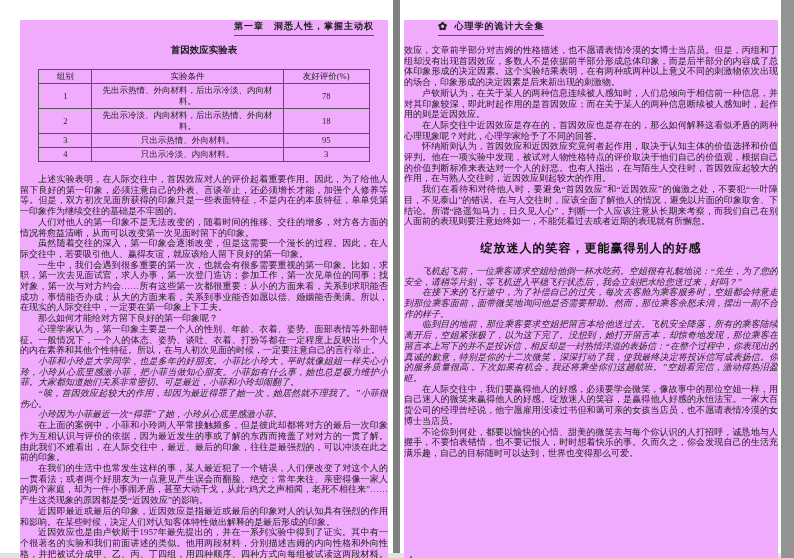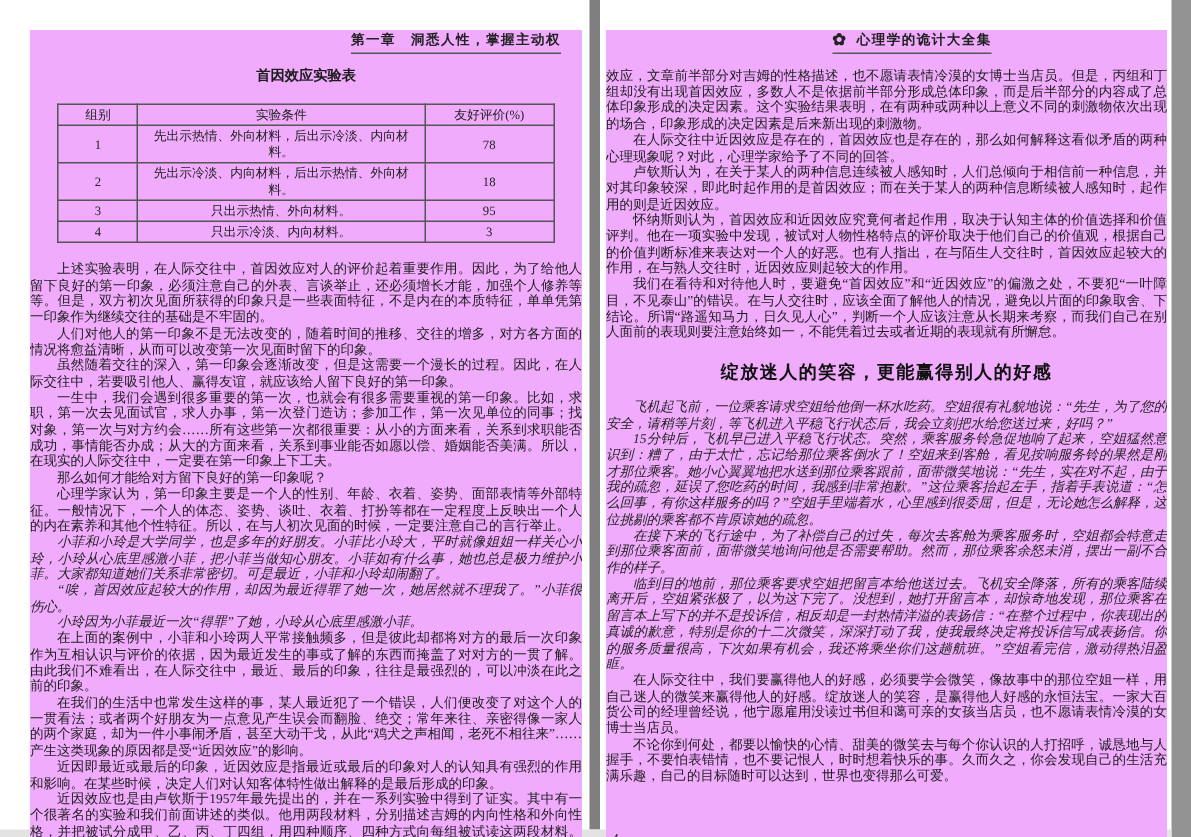--- a/index.html
+++ b/index.html
@@ -11,21 +11,21 @@
   .gutter-bar { position:absolute; left:393px; top:0; width:7px; height:553px; background:#7f7f7f; }
   .edge-right { position:absolute; right:0; top:0; width:13px; height:558px; background:#939393; }
   .edge-bottom { position:absolute; left:0; bottom:0; width:781px; height:5px; background:#e3e3e3; }
 
   .page { position:absolute; top:20px; height:546px; overflow:hidden; background:#f0abfc; }
   .page-left  { left:20px; width:368px; }
   .page-right { left:404px; width:374px; }
 
   .page-header { font-size:9px; font-weight:bold; color:#222; height:16px; }
   .page-left .page-header { text-align:right; padding-right:14px; }
-  .page-right .page-header { text-align:center; padding-left:34px; }
+  .page-right .page-header { text-align:left; padding-left:34px; }
   .header-underline { display:inline-block; border-bottom:1px solid #555; padding-bottom:2px; letter-spacing:1px; }
   .flower-icon { font-size:11px; margin-right:3px; vertical-align:-1px; }
 
   .table-wrap { margin-top:8px; }
   .table-title { text-align:center; font-weight:bold; font-size:9.5px; margin:0 0 3px 0; }
   table.exp { width:90%; margin:12px auto; border-collapse:collapse; font-size:8.5px; color:#222; }
   table.exp th, table.exp td { border:1px solid #555; text-align:center; padding:1px 3px; height:11px; line-height:11px; font-weight:normal; }
 
   .body-text { margin-top:7px; font-size:9px; line-height:10.7px; text-align:justify; }
   .page-right .body-text.top { margin-top:9px; }
@@ -109,28 +109,27 @@
 
 <div class="page page-right">
   <div class="page-header">
     <span class="header-underline">
       <span class="flower-icon">✿</span>
       <span>心理学的诡计大全集</span>
     </span>
   </div>
   <div class="body-text top">
       <p class="para continue">效应，文章前半部分对吉姆的性格描述，也不愿请表情冷漠的女博士当店员。但是，丙组和丁组却没有出现首因效应，多数人不是依据前半部分形成总体印象，而是后半部分的内容成了总体印象形成的决定因素。这个实验结果表明，在有两种或两种以上意义不同的刺激物依次出现的场合，印象形成的决定因素是后来新出现的刺激物。</p>
+      <p class="para">卢钦斯认为，在关于某人的两种信息连续被人感知时，人们总倾向于相信前一种信息，并对其印象较深，即此时起作用的是首因效应；而在关于某人的两种信息断续被人感知时，起作用的则是近因效应。</p>
       <p class="para">在人际交往中近因效应是存在的，首因效应也是存在的，那么如何解释这看似矛盾的两种心理现象呢？对此，心理学家给予了不同的回答。</p>
-      <p class="para">卢钦斯认为，在关于某人的两种信息连续被人感知时，人们总倾向于相信前一种信息，并对其印象较深，即此时起作用的是首因效应；而在关于某人的两种信息断续被人感知时，起作用的则是近因效应。</p>
       <p class="para">怀纳斯则认为，首因效应和近因效应究竟何者起作用，取决于认知主体的价值选择和价值评判。他在一项实验中发现，被试对人物性格特点的评价取决于他们自己的价值观，根据自己的价值判断标准来表达对一个人的好恶。也有人指出，在与陌生人交往时，首因效应起较大的作用，在与熟人交往时，近因效应则起较大的作用。</p>
       <p class="para">我们在看待和对待他人时，要避免“首因效应”和“近因效应”的偏激之处，不要犯“一叶障目，不见泰山”的错误。在与人交往时，应该全面了解他人的情况，避免以片面的印象取舍、下结论。所谓“路遥知马力，日久见人心”，判断一个人应该注意从长期来考察，而我们自己在别人面前的表现则要注意始终如一，不能凭着过去或者近期的表现就有所懈怠。</p>
     </div>
   <h2 class="section-heading">绽放迷人的笑容，更能赢得别人的好感</h2>
   <div class="body-text">
       <p class="para kai">飞机起飞前，一位乘客请求空姐给他倒一杯水吃药。空姐很有礼貌地说：“先生，为了您的安全，请稍等片刻，等飞机进入平稳飞行状态后，我会立刻把水给您送过来，好吗？”</p>
-      <p class="para kai">15分钟后，飞机早已进入平稳飞行状态。突然，乘客服务铃急促地响了起来，空姐猛然意识到：糟了，由于太忙，忘记给那位乘客倒水了！空姐来到客舱，看见按响服务铃的果然是刚才那位乘客。她小心翼翼地把水送到那位乘客跟前，面带微笑地说：“先生，实在对不起，由于我的疏忽，延误了您吃药的时间，我感到非常抱歉。”这位乘客抬起左手，指着手表说道：“怎么回事，有你这样服务的吗？”空姐手里端着水，心里感到很委屈，但是，无论她怎么解释，这位挑剔的乘客都不肯原谅她的疏忽。</p>
       <p class="para kai">在接下来的飞行途中，为了补偿自己的过失，每次去客舱为乘客服务时，空姐都会特意走到那位乘客面前，面带微笑地询问他是否需要帮助。然而，那位乘客余怒未消，摆出一副不合作的样子。</p>
       <p class="para kai">临到目的地前，那位乘客要求空姐把留言本给他送过去。飞机安全降落，所有的乘客陆续离开后，空姐紧张极了，以为这下完了。没想到，她打开留言本，却惊奇地发现，那位乘客在留言本上写下的并不是投诉信，相反却是一封热情洋溢的表扬信：“在整个过程中，你表现出的真诚的歉意，特别是你的十二次微笑，深深打动了我，使我最终决定将投诉信写成表扬信。你的服务质量很高，下次如果有机会，我还将乘坐你们这趟航班。”空姐看完信，激动得热泪盈眶。</p>
       <p class="para">在人际交往中，我们要赢得他人的好感，必须要学会微笑，像故事中的那位空姐一样，用自己迷人的微笑来赢得他人的好感。绽放迷人的笑容，是赢得他人好感的永恒法宝。一家大百货公司的经理曾经说，他宁愿雇用没读过书但和蔼可亲的女孩当店员，也不愿请表情冷漠的女博士当店员。</p>
       <p class="para">不论你到何处，都要以愉快的心情、甜美的微笑去与每个你认识的人打招呼，诚恳地与人握手，不要怕表错情，也不要记恨人，时时想着快乐的事。久而久之，你会发现自己的生活充满乐趣，自己的目标随时可以达到，世界也变得那么可爱。</p>
     </div>
   <div class="page-number">4</div>
 </div>
 
 </body></html>

